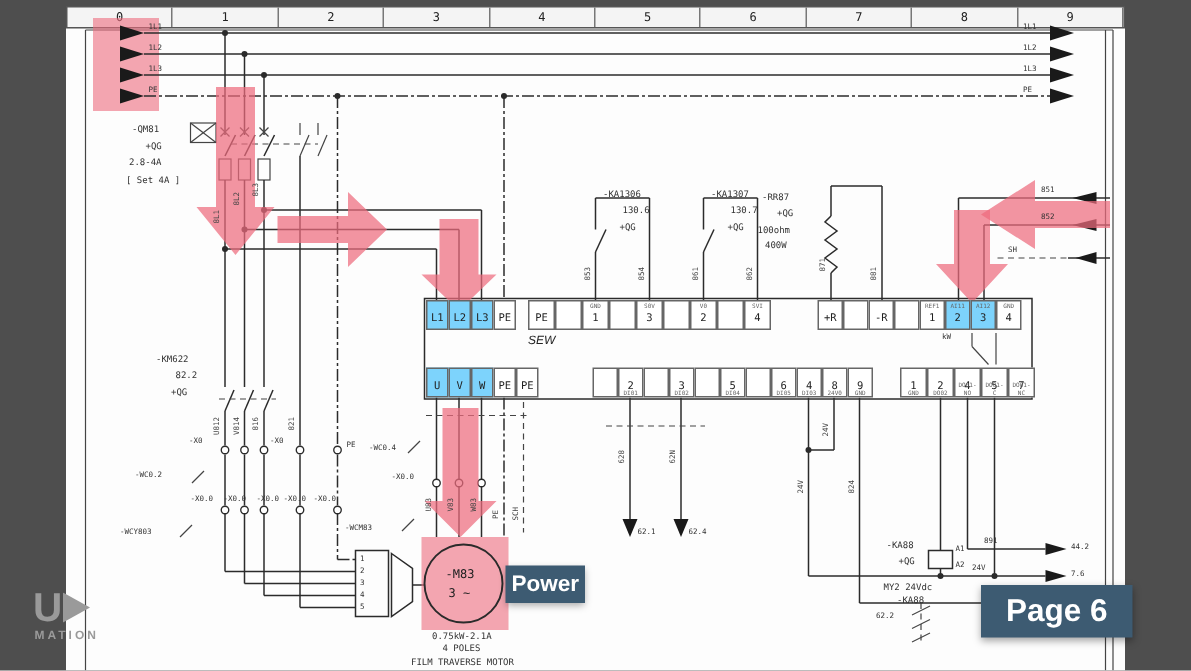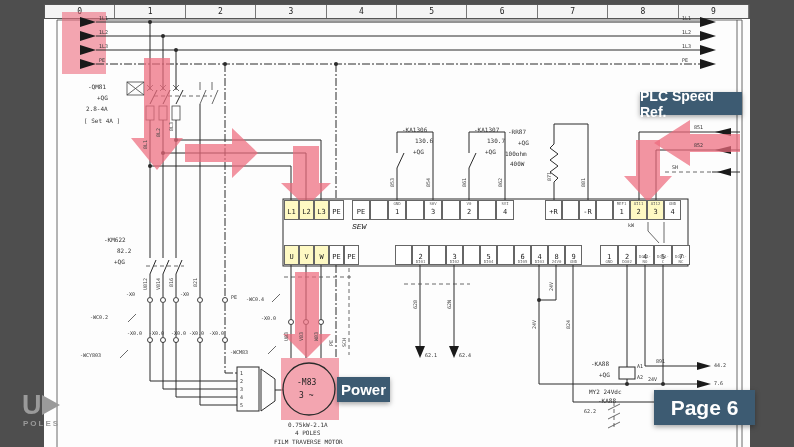--- a/index.html
+++ b/index.html
@@ -13,21 +13,21 @@
   .lbl{position:absolute;font:6px "DejaVu Sans Mono",monospace;color:#333;white-space:nowrap;z-index:3}
   .s5{font-size:5px}.s8{font-size:8px;color:#222}
   .vlbl{position:absolute;writing-mode:vertical-rl;transform:rotate(180deg);
         font:5px "DejaVu Sans Mono",monospace;color:#444;white-space:nowrap;z-index:3}
   .trow{position:absolute;display:flex;z-index:4}
   .tc{box-sizing:border-box;height:20px;border:1px solid #666;background:#fff;position:relative;
       display:flex;align-items:center;justify-content:center}
   .tc .m{font:7px "DejaVu Sans Mono",monospace;color:#222;margin-top:4px}
   .tc .t{position:absolute;top:0;left:1px;right:1px;text-align:center;font:4px "DejaVu Sans Mono",monospace;color:#666}
   .tc .b{position:absolute;bottom:0;left:1px;right:1px;text-align:center;font:4px "DejaVu Sans Mono",monospace;color:#666}
-  .pink{background:#fef9c3}
+  .pink{background:#7dd3fc}
   .tl .tc{width:15px}.tm .tc{width:18px}.tr .tc{width:17px}
   .bl .tc{width:15px}.bm .tc{width:17px}.br .tc{width:18px}
   .co{position:absolute;background:#3d5b72;color:#fff;z-index:8;
       font-family:"Liberation Sans",sans-serif;font-weight:bold;
       display:flex;align-items:center;justify-content:center;
       box-shadow:0 2px 5px rgba(0,0,0,.35)}
   .logo{position:absolute;left:20px;top:390px;width:70px;height:45px;z-index:9}
   .logo .u{position:absolute;left:2px;top:0;font:bold 27px "Liberation Sans",sans-serif;color:#9a9a9a}
   .logo .m{position:absolute;left:3px;top:29px;font:bold 8px "Liberation Sans",sans-serif;
            letter-spacing:2px;color:#9a9a9a}
@@ -475,21 +475,21 @@
   <span class="lbl" style="left:510px;top:160px">400W</span>
 
   <span class="lbl" style="left:591px;top:360px">-KA88</span>
   <span class="lbl" style="left:599px;top:371px">+QG</span>
   <span class="lbl s5" style="left:637px;top:363px">A1</span>
   <span class="lbl s5" style="left:637px;top:374px">A2</span>
   <span class="lbl" style="left:589px;top:388px">MY2 24Vdc</span>
   <span class="lbl" style="left:598px;top:397px">-KA88</span>
   <span class="lbl s5" style="left:584px;top:408px">62.2</span>
 
-  <span class="lbl s8" style="left:352px;top:222px;font-style:italic;font-family:Liberation Mono, monospace">SEW</span>
+  <span class="lbl s8" style="left:352px;top:222px;font-style:italic;font-family:Liberation Sans, sans-serif">SEW</span>
   <span class="lbl s5" style="left:628px;top:222px">kW</span>
 
   <span class="lbl s8" style="left:297px;top:378px">-M83</span>
   <span class="lbl s8" style="left:299px;top:391px">3 ~</span>
   <span class="lbl" style="left:288px;top:421px">0.75kW-2.1A</span>
   <span class="lbl" style="left:295px;top:429px">4 POLES</span>
   <span class="lbl" style="left:274px;top:438px">FILM TRAVERSE MOTOR</span>
 
   <span class="lbl s5" style="left:240px;top:370px">1</span>
   <span class="lbl s5" style="left:240px;top:378px">2</span>
@@ -542,30 +542,27 @@
   <span class="lbl s5" style="left:648px;top:376px">24V</span>
   <span class="lbl s5" style="left:656px;top:394px">824</span>
   <span class="lbl s5" style="left:714px;top:362px">44.2</span>
   <span class="lbl s5" style="left:714px;top:380px">7.6</span>
   <span class="lbl s5" style="left:714px;top:398px">7.6</span>
 
   <span class="lbl s5" style="left:694px;top:124px">851</span>
   <span class="lbl s5" style="left:694px;top:142px">852</span>
   <span class="lbl s5" style="left:672px;top:164px">SH</span>
 
-  <div class="co" style="left:640px;top:92px;width:102px;height:23px;font-size:14px">
-      <span>PLC Speed Ref.</span>
-    </div>
   <div class="co" style="left:337px;top:377px;width:53px;height:25px;font-size:15px">
       <span>Power</span>
     </div>
   <div class="co" style="left:654px;top:390px;width:101px;height:35px;font-size:21px">
       <span>Page 6</span>
     </div>
 
   <div class="logo">
     <span class="u">U</span>
     <svg width="24" height="22" style="position:absolute;left:22px;top:5px">
       <polygon points="0,0 18,10 0,20" fill="#9a9a9a"></polygon>
     </svg>
-    <span class="m">POLES</span>
+    <span class="m">MATION</span>
   </div>
 </div>
 
 </body></html>

